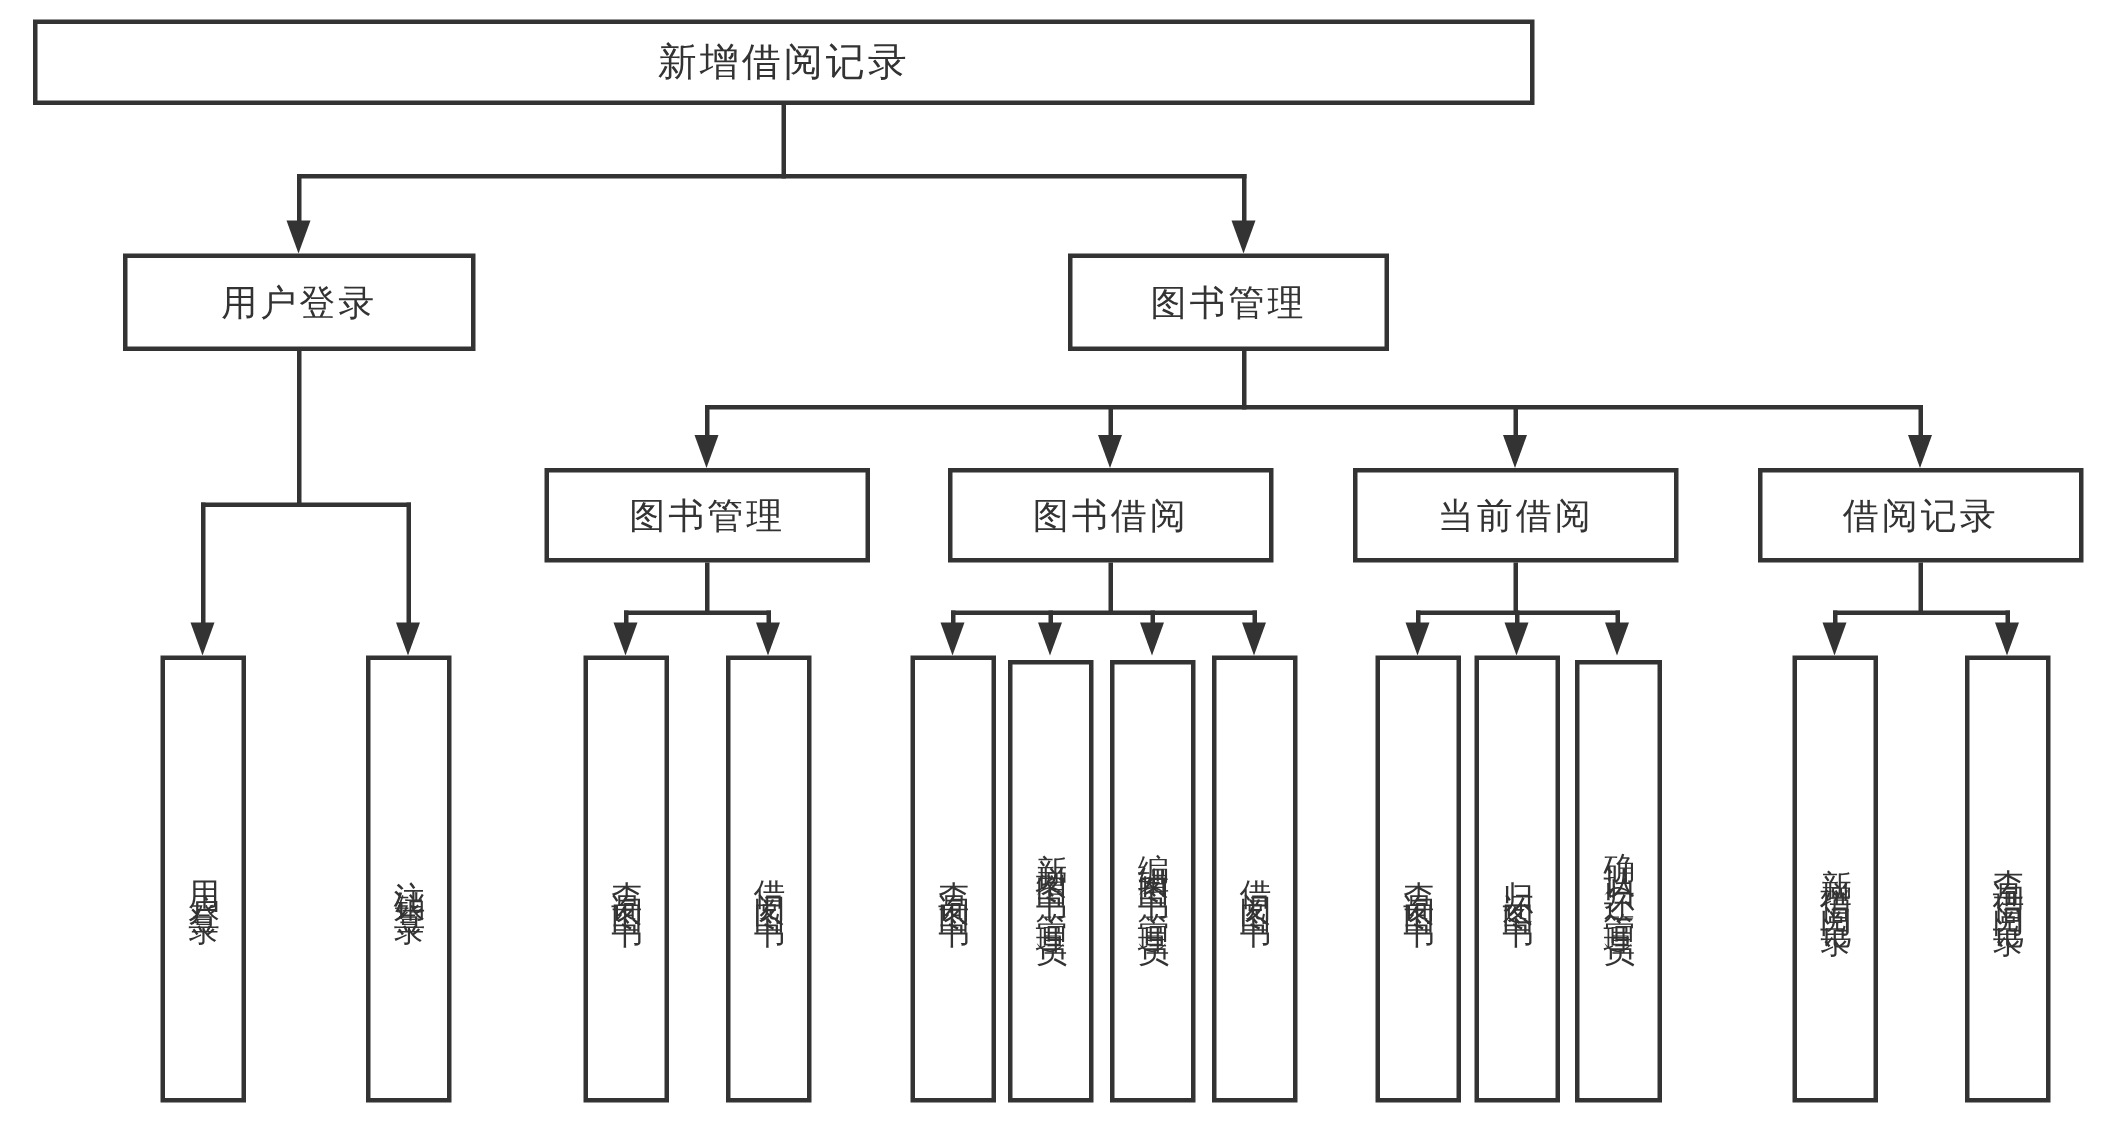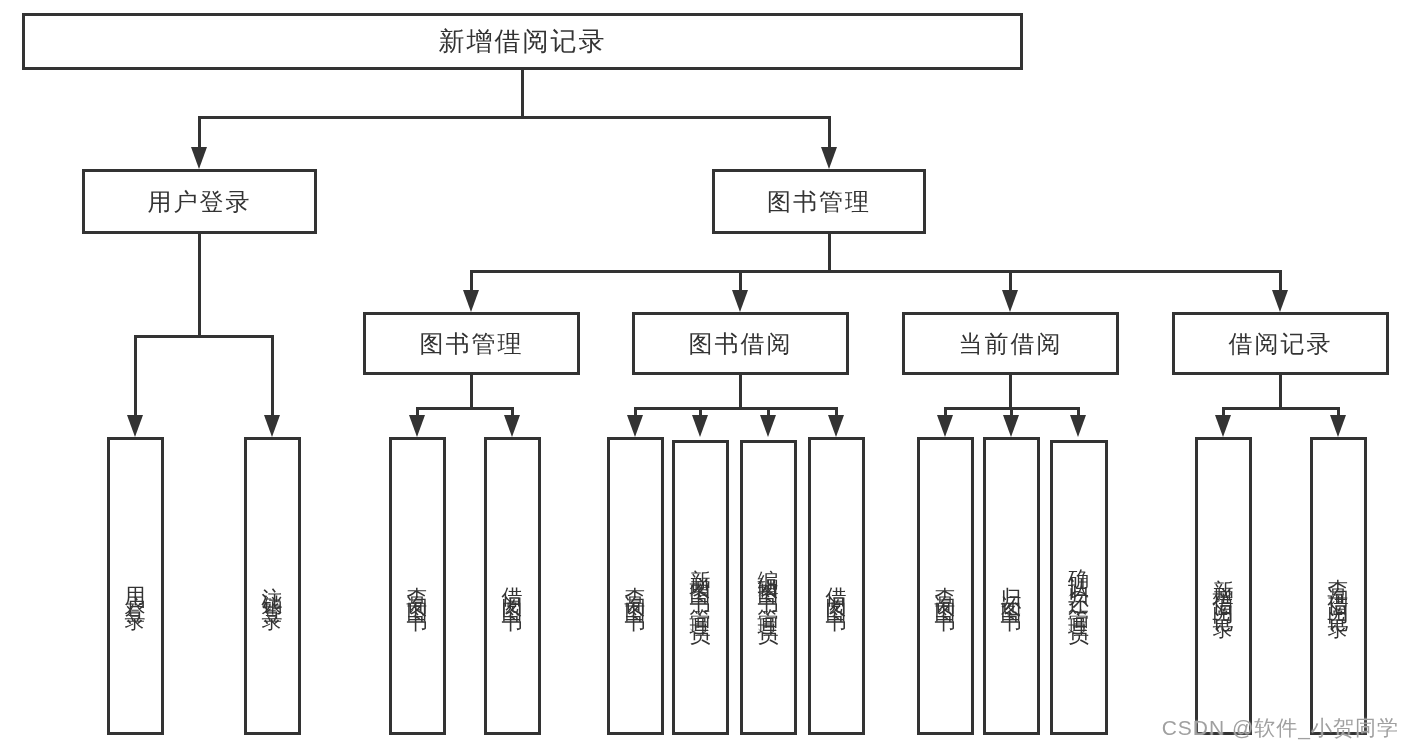--- a/index.html
+++ b/index.html
@@ -181,15 +181,14 @@
     <span>确认归还（管理员）</span>
   </div>
 
   <div class="node v" style="left:1195px;top:437px;width:57px;height:298px">
     <span>新增借阅记录</span>
   </div>
   <div class="node v" style="left:1310px;top:437px;width:57px;height:298px">
     <span>查询借阅记录</span>
   </div>
 
-  <div class="watermark">CSDN @软件_小贺同学</div>
 
 </div>
 
 </body></html>

